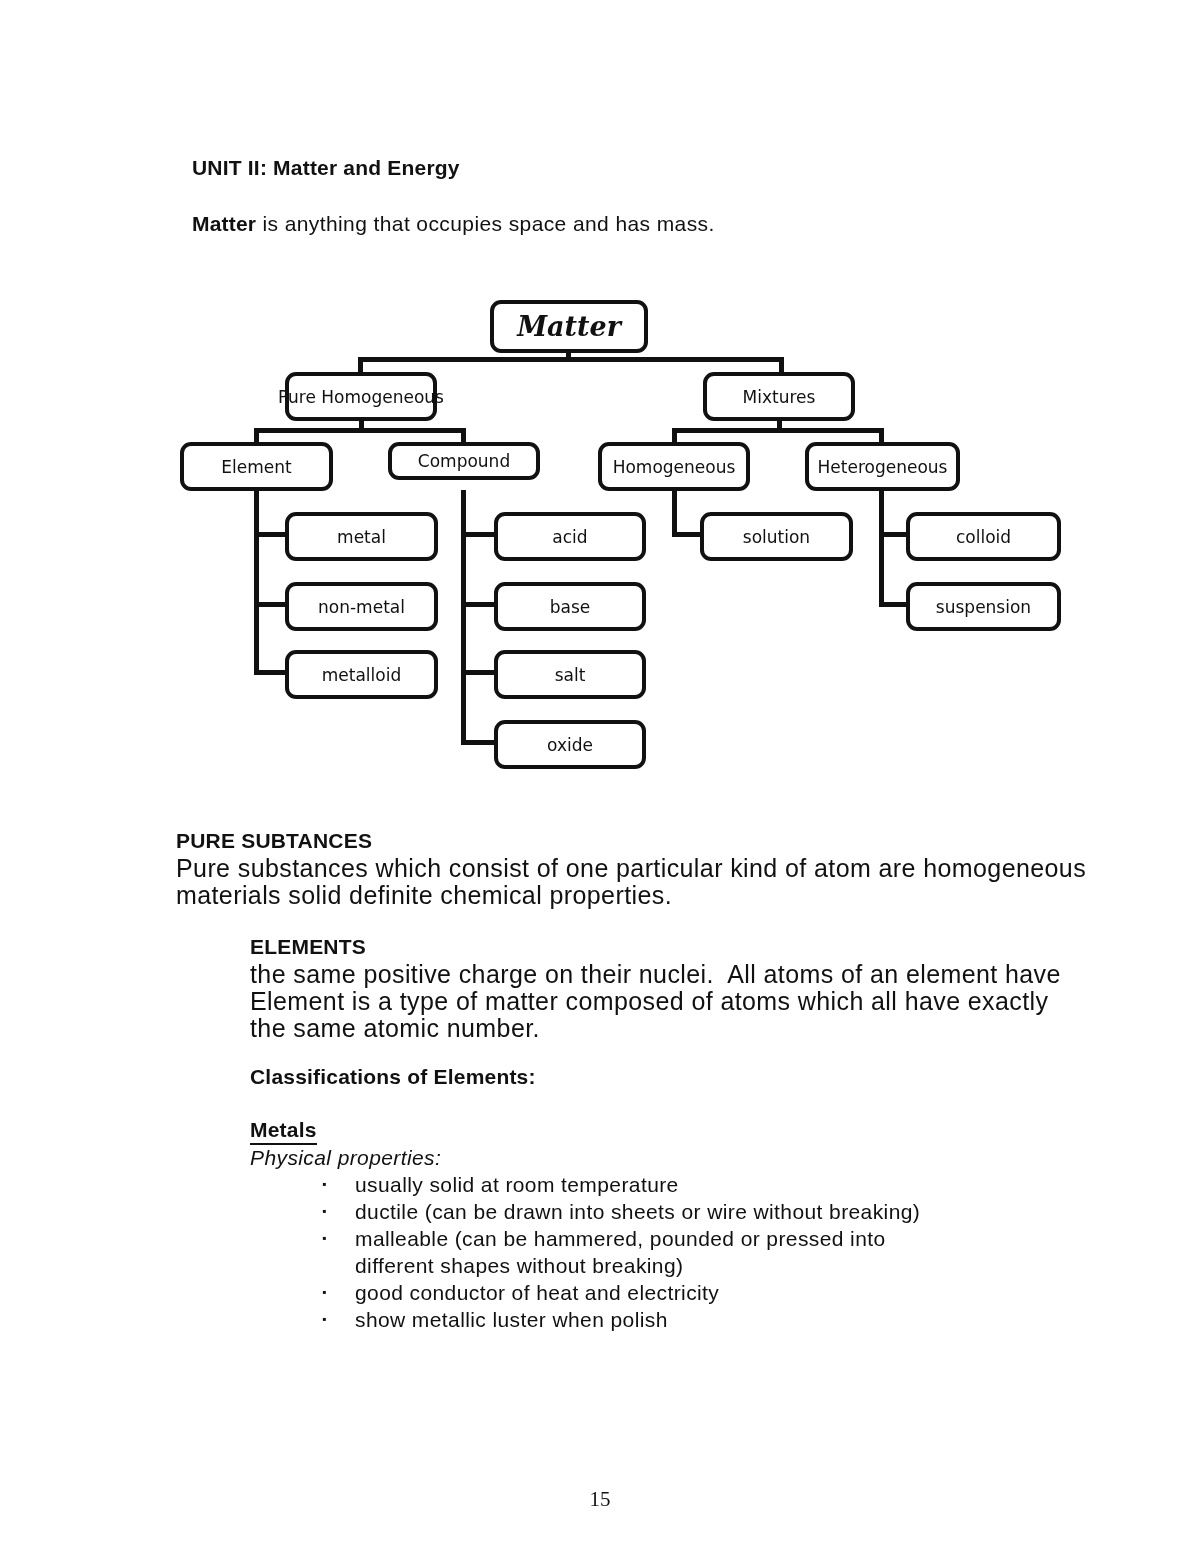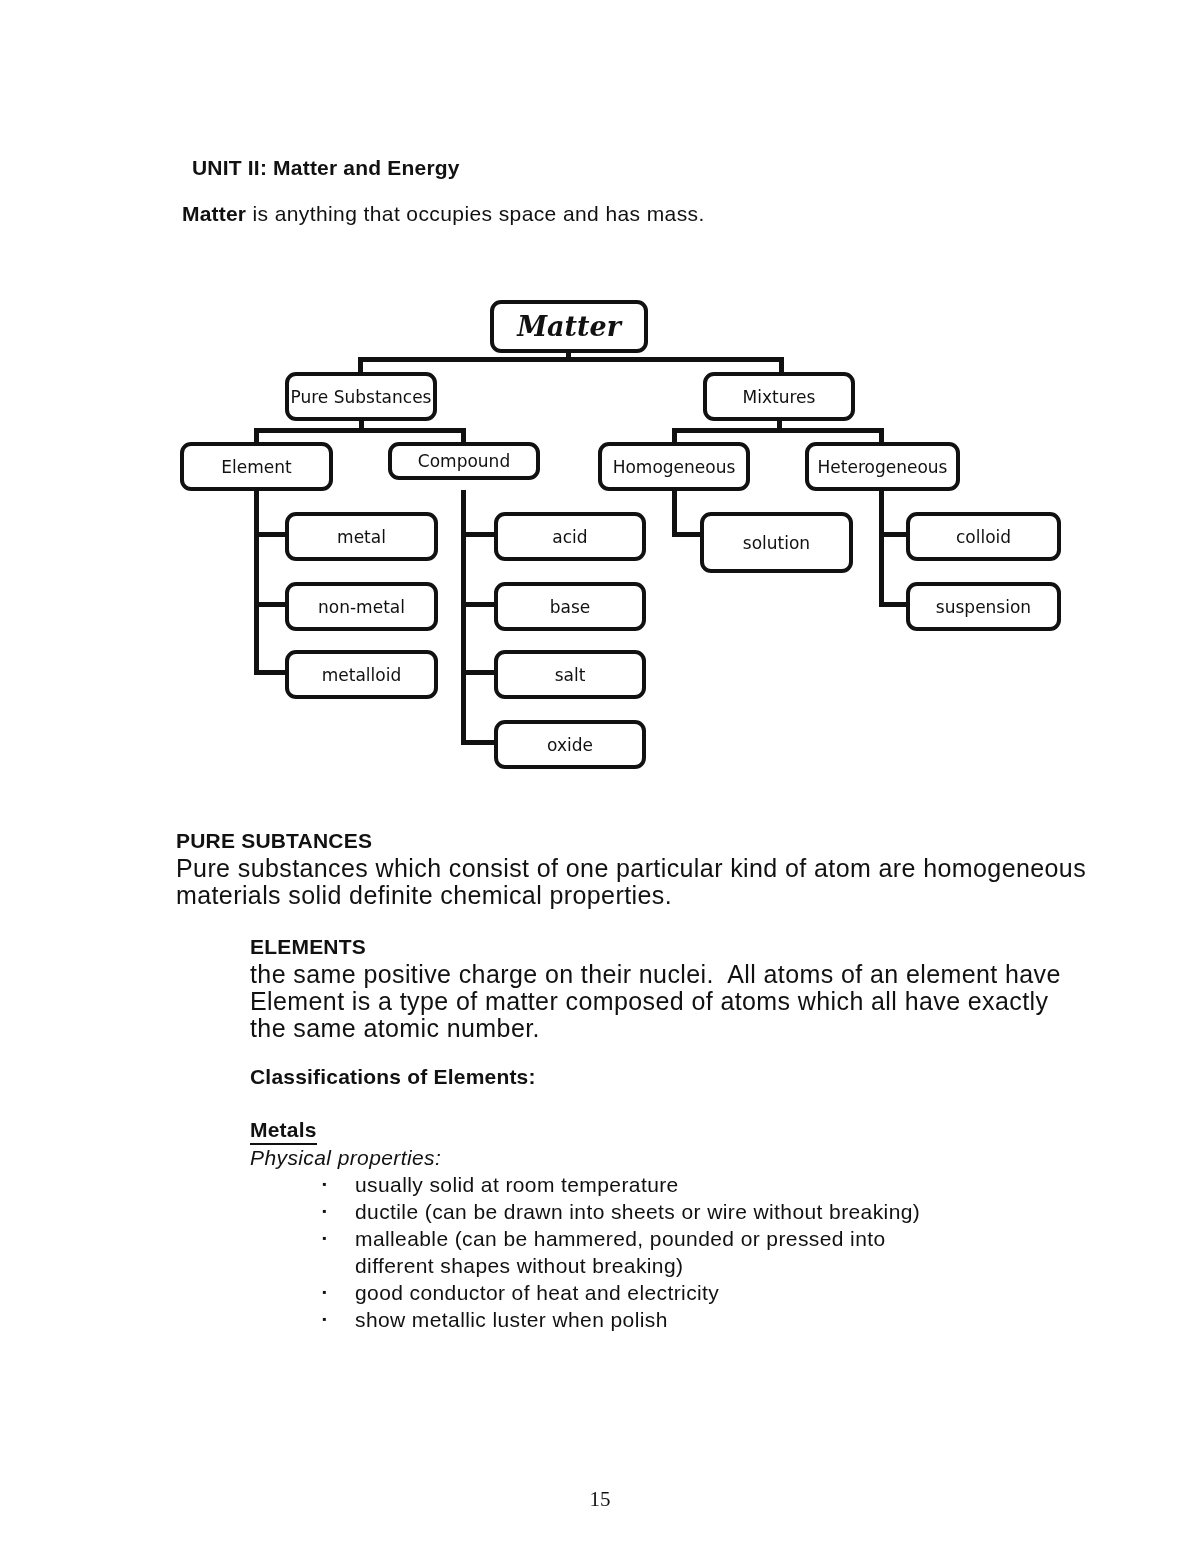--- a/index.html
+++ b/index.html
@@ -8,21 +8,21 @@
     font-family:"Liberation Sans",sans-serif;position:relative;overflow:hidden;
   }
   .page{position:absolute;inset:0;}
 
   
   .unit-title{
     position:absolute;left:176px;top:140px;margin:16px;
     font-size:21px;font-weight:bold;letter-spacing:.2px;
   }
   .intro{
-    position:absolute;left:176px;top:196px;margin:6px;
+    position:absolute;left:176px;top:196px;margin:16px;
     font-size:21px;letter-spacing:.4px;
   }
   .intro b{letter-spacing:.2px;}
 
   .sec{position:absolute;}
   .sec-h{margin:0 0 1px 0;font-size:21px;font-weight:bold;letter-spacing:.2px;line-height:27px;}
   .line{font-size:25px;letter-spacing:.4px;line-height:27px;white-space:pre;}
 
   #sec-pure{left:176px;top:827px;}
   #sec-elements{left:250px;top:933px;}
@@ -94,38 +94,38 @@
 
     <div class="ln" style="left:672px;top:490px;width:5px;height:47px"></div>
     <div class="ln" style="left:672px;top:532px;width:28px;height:5px"></div>
 
     <div class="ln" style="left:879px;top:490px;width:5px;height:117px"></div>
     <div class="ln" style="left:879px;top:532px;width:27px;height:5px"></div>
     <div class="ln" style="left:879px;top:602px;width:27px;height:5px"></div>
 
     <div class="node node-matter" style="left:490px;top:300px;width:158px;height:53px">Matter</div>
 
-    <div class="node" style="left:285px;top:372px;width:152px;height:49px">Pure Substances</div>
+    <div class="node" style="left:285px;top:372px;width:152px;height:49px">Pure Homogeneous</div>
     <div class="node" style="left:703px;top:372px;width:152px;height:49px">Mixtures</div>
 
     <div class="node" style="left:180px;top:442px;width:153px;height:49px">Element</div>
     <div class="node" style="left:388px;top:442px;width:152px;height:38px">Compound</div>
     <div class="node" style="left:598px;top:442px;width:152px;height:49px">Homogeneous</div>
     <div class="node" style="left:805px;top:442px;width:155px;height:49px">Heterogeneous</div>
 
     <div class="node" style="left:285px;top:512px;width:153px;height:49px">metal</div>
     <div class="node" style="left:285px;top:582px;width:153px;height:49px">non-metal</div>
     <div class="node" style="left:285px;top:650px;width:153px;height:49px">metalloid</div>
 
     <div class="node" style="left:494px;top:512px;width:152px;height:49px">acid</div>
     <div class="node" style="left:494px;top:582px;width:152px;height:49px">base</div>
     <div class="node" style="left:494px;top:650px;width:152px;height:49px">salt</div>
     <div class="node" style="left:494px;top:720px;width:152px;height:49px">oxide</div>
 
-    <div class="node" style="left:700px;top:512px;width:153px;height:61px">solution</div>
+    <div class="node" style="left:700px;top:512px;width:153px;height:49px">solution</div>
     <div class="node" style="left:906px;top:512px;width:155px;height:49px">colloid</div>
     <div class="node" style="left:906px;top:582px;width:155px;height:49px">suspension</div>
   </div>
 
   <div class="sec" id="sec-pure">
     <h2 class="sec-h">PURE SUBTANCES</h2>
     <div class="line">Pure substances which consist of one particular kind of atom are homogeneous</div>
     <div class="line">materials solid definite chemical properties.</div>
   </div>
 

